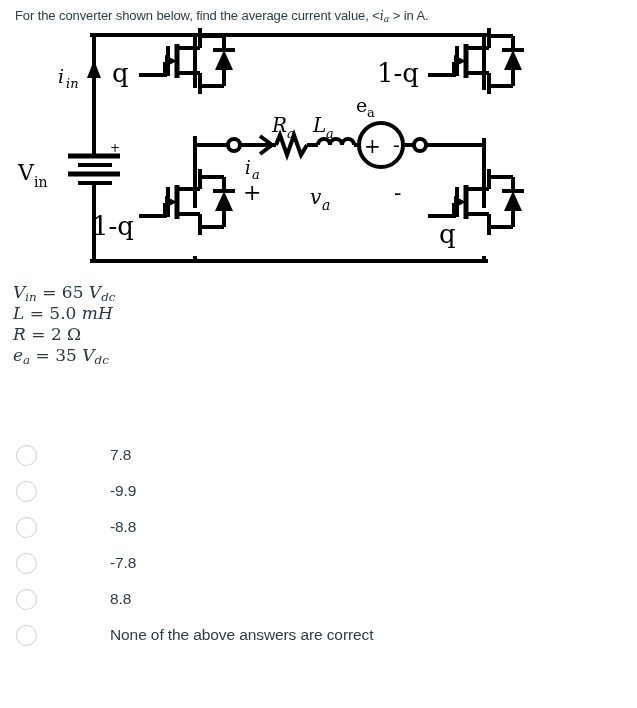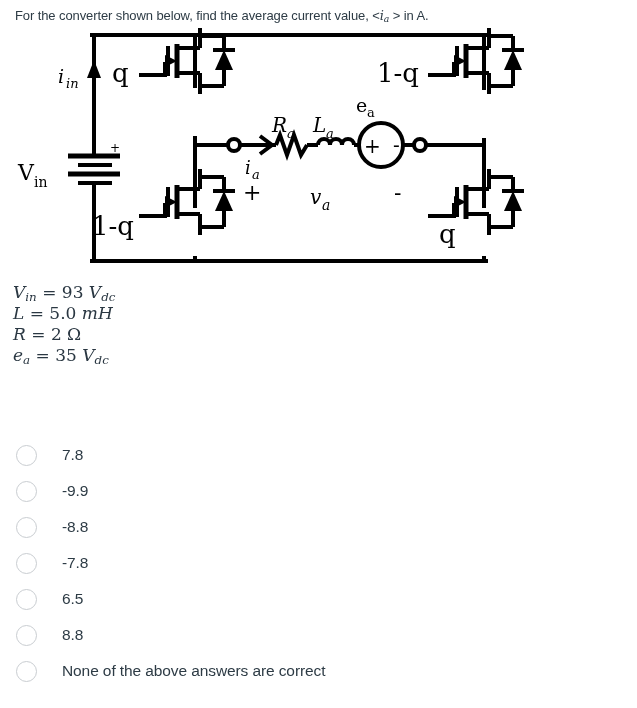--- a/index.html
+++ b/index.html
@@ -73,20 +73,21 @@
   .options {
     position: absolute;
     left: 0;
     top: 437px;
     width: 637px;
   }
   .option-row {
     display: flex;
     align-items: center;
     height: 36px;
+    gap: 48px;
   }
   .radio {
     width: 21px;
     height: 21px;
     border-radius: 50%;
     border: 1.6px solid #c9cdd1;
     background: #ffffff;
     box-sizing: border-box;
     margin-left: 16px;
     flex: 0 0 auto;
@@ -283,21 +284,21 @@
   <text x="310" y="176" font-size="20" font-family="DejaVu Serif, serif" font-style="italic" fill="#000">v</text>
   <text x="322" y="182" font-size="14" font-family="DejaVu Serif, serif" font-style="italic" fill="#000">a</text>
   <text x="394" y="172" font-size="22" font-family="DejaVu Serif, serif" fill="#000">-</text>
 </svg>
 </div>
 
 <div class="params">
   <div class="param-line">
     <span class="it">V</span><span class="sb it">in</span>
     <span>=</span>
-    <span>93</span>
+    <span>65</span>
     <span class="it">V</span><span class="sb it">dc</span>
   </div>
   <div class="param-line">
     <span class="it">L</span><span class="sb it"></span>
     <span>=</span>
     <span>5.0</span>
     <span class="it">mH</span><span class="sb it"></span>
   </div>
   <div class="param-line">
     <span class="it">R</span><span class="sb it"></span>
@@ -325,23 +326,19 @@
   <div class="option-row">
     <span class="radio"></span>
     <span class="option-label">-8.8</span>
   </div>
   <div class="option-row">
     <span class="radio"></span>
     <span class="option-label">-7.8</span>
   </div>
   <div class="option-row">
     <span class="radio"></span>
-    <span class="option-label">6.5</span>
-  </div>
-  <div class="option-row">
-    <span class="radio"></span>
     <span class="option-label">8.8</span>
   </div>
   <div class="option-row">
     <span class="radio"></span>
     <span class="option-label">None of the above answers are correct</span>
   </div>
 </div>
 
 </body></html>

